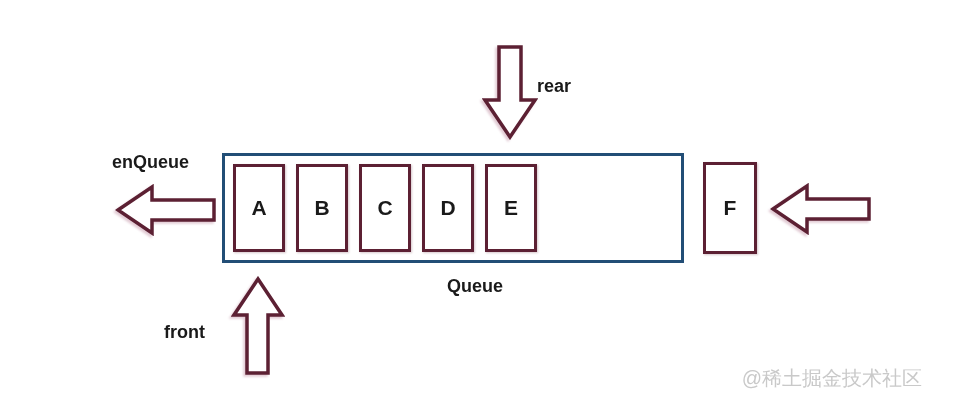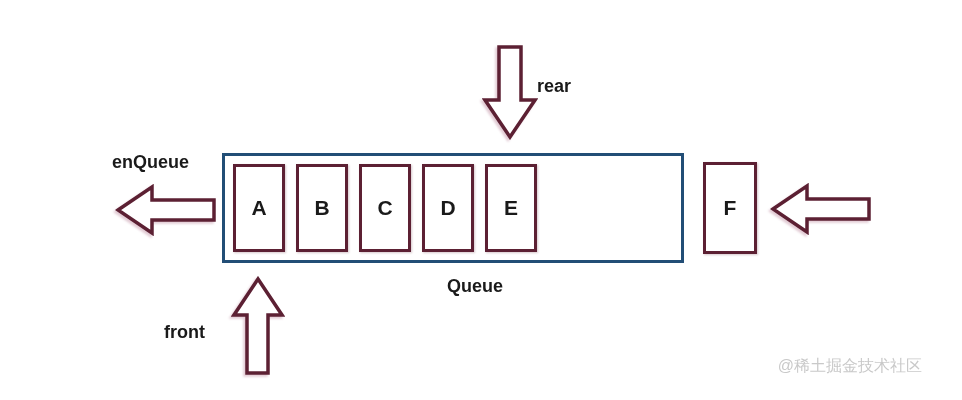--- a/index.html
+++ b/index.html
@@ -62,22 +62,22 @@
     fill:var(--arrow-fill);
     stroke-width:3.5;
     stroke-linejoin:miter;
   }
   .arrow svg{
     filter:drop-shadow(-2px 2px 1px rgba(190,140,160,0.45));
     display:block;
   }
   .watermark{
     position:absolute;
-    right:14px;top:356px;
-    font-size:16px;
+    right:14px;top:365px;
+    font-size:20px;
     color:var(--watermark-text);
     font-weight:normal;
     white-space:nowrap;
     text-align:center;
   }
 </style>
 </head>
 <body>
 
 <div class="stage">

